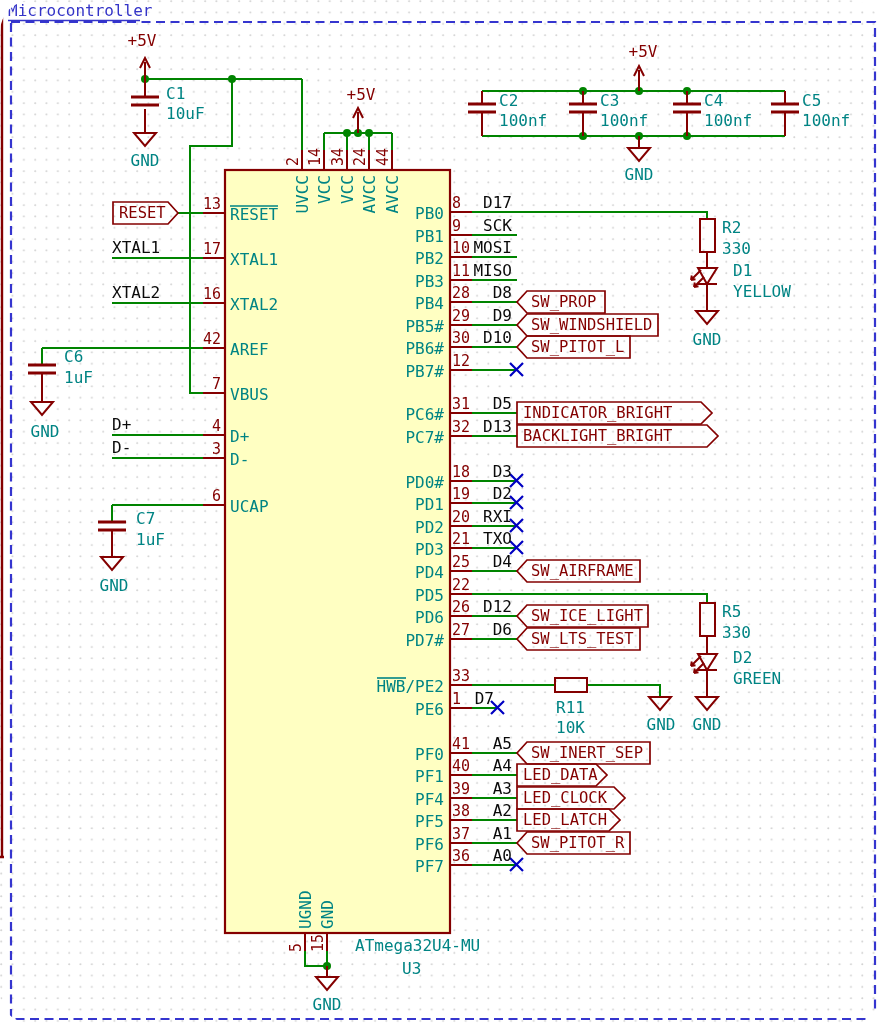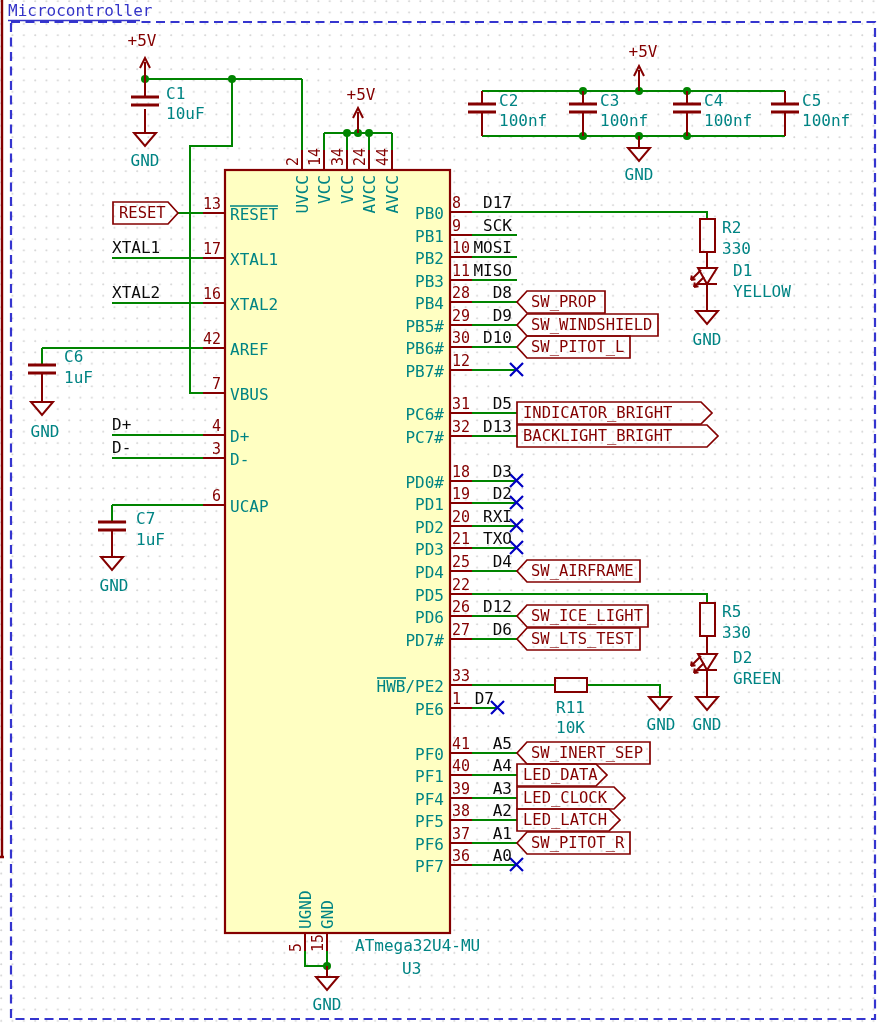--- a/index.html
+++ b/index.html
@@ -1,16 +1,16 @@
 <!DOCTYPE html>
 <html><head>
 <meta charset="utf-8">
 <style>
   html,body{margin:0;padding:0;background:#fff;}
-  .stage{position:relative;width:882px;height:1024px;background:#fff;overflow:hidden;}
+  .stage{position:relative;width:882px;height:1024px;background:#fff;overflow:hidden;border-radius:32px;}
   svg text{font-family:"DejaVu Sans Mono","Liberation Mono",monospace;}
   .w{stroke:#008400;stroke-width:2;fill:none;}            
   .p{stroke:#840000;stroke-width:2;fill:none;}            
   .p3{stroke:#840000;stroke-width:3.2;fill:none;}         
   .gl{stroke:#840000;stroke-width:1.7;fill:none;}         
   .nc{stroke:#0000c2;stroke-width:2.2;fill:none;}         
   .ob{stroke:#008484;stroke-width:1.6;}                   
   .pn{fill:#008484;font-size:16px;}                       
   .pnum{fill:#840000;font-size:15px;}                     
   .cmp{fill:#008484;font-size:16px;}                      

